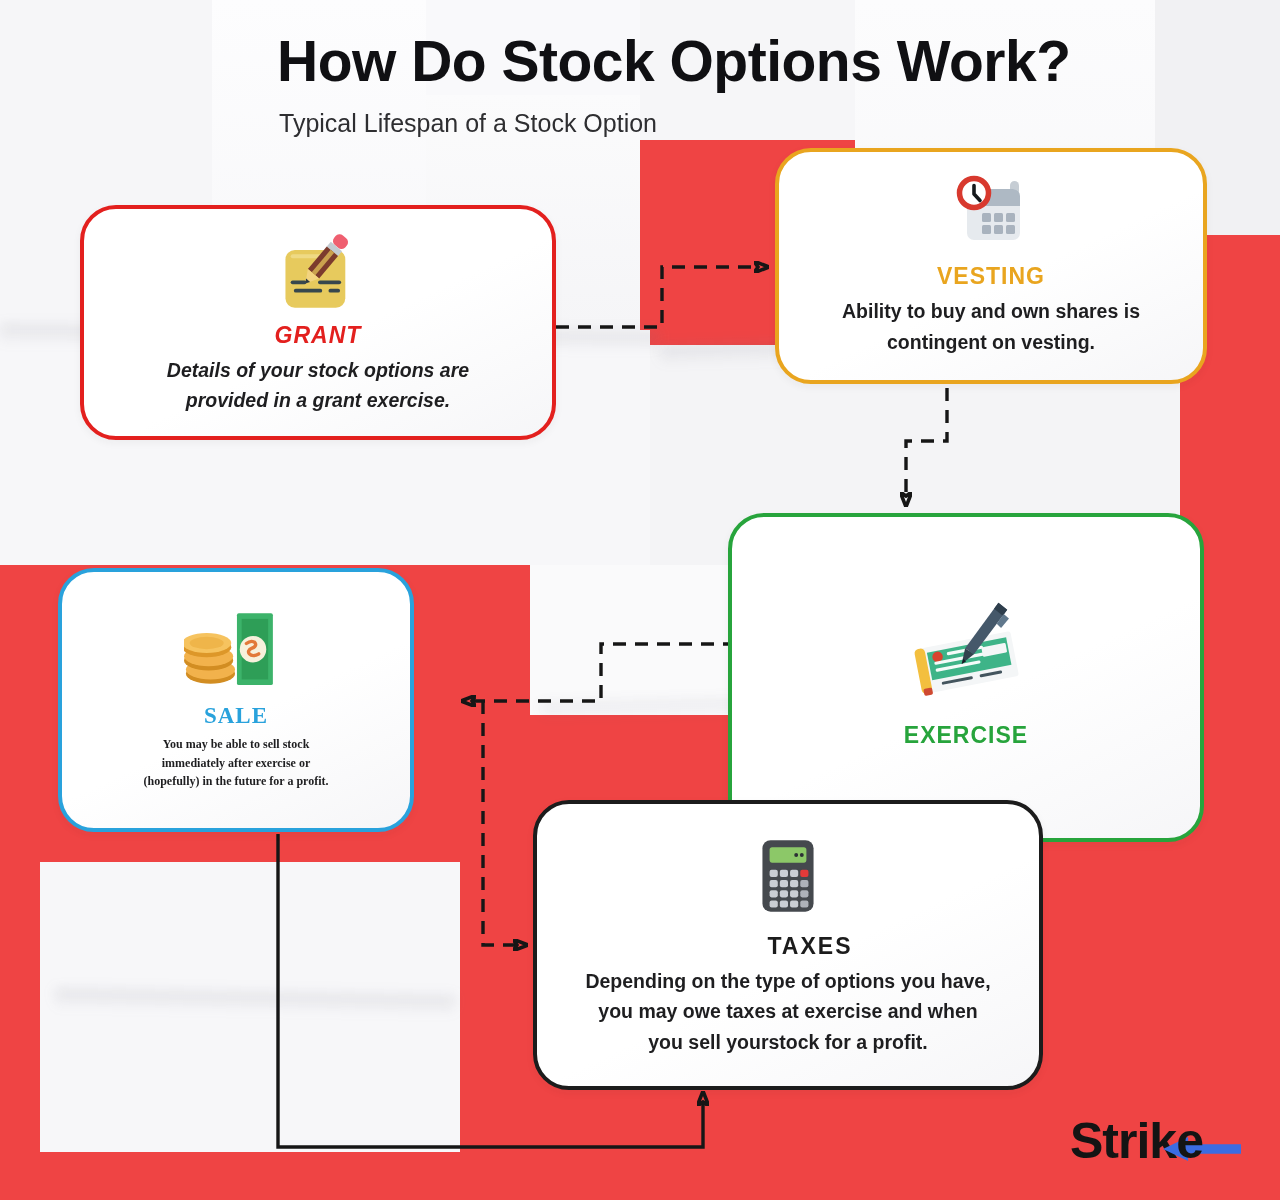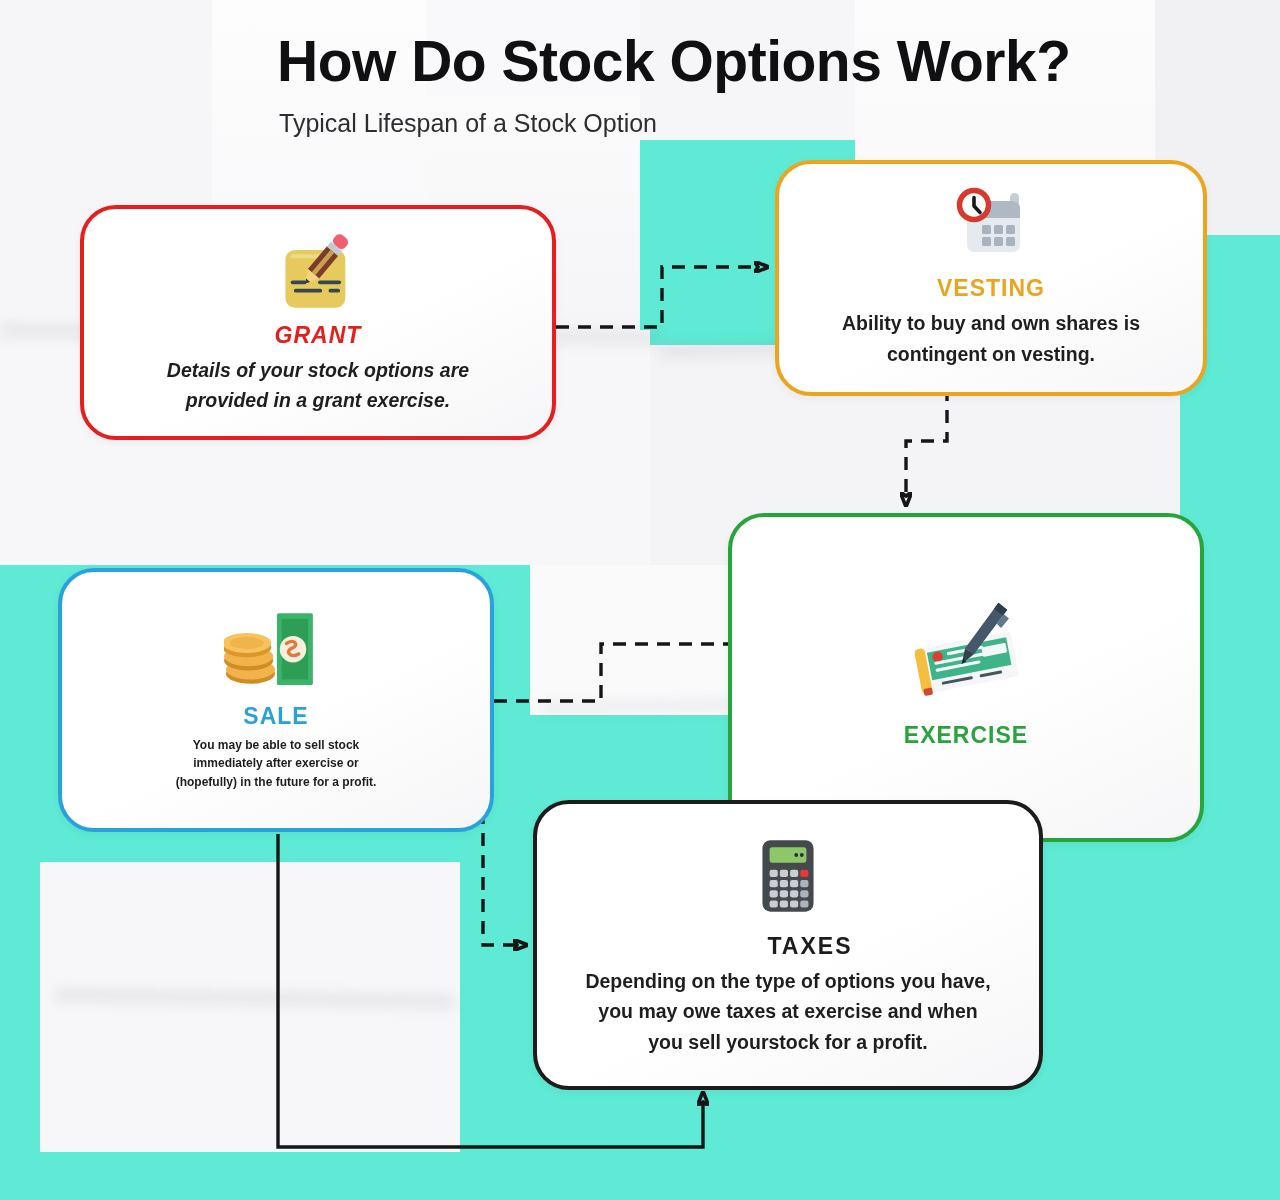--- a/index.html
+++ b/index.html
@@ -41,38 +41,38 @@
     position:absolute;z-index:2;box-sizing:border-box;
     background:linear-gradient(155deg,#ffffff 55%,#f6f6f8);
     border:4px solid var(--accent,#333);border-radius:36px;
     display:flex;flex-direction:column;align-items:center;justify-content:center;
     text-align:center;padding:14px 20px;
     box-shadow:0 3px 8px rgba(30,30,40,.05);
   }
   .step-title{font-size:23px;font-weight:700;letter-spacing:1px;color:var(--accent);margin:8px 0 6px;}
   .step-desc{font-size:19.5px;font-weight:600;line-height:1.55;color:#1e1e20;white-space:pre-line;}
   #step-grant   {left:80px;  top:205px; width:476px; height:235px;font-style:italic;}
-  #step-vesting {left:775px; top:148px; width:432px; height:236px;margin-top:12px;}
+  #step-vesting {left:775px; top:148px; width:432px; height:236px;}
   #step-exercise{left:728px; top:513px; width:476px; height:329px;}
-  #step-sale    {left:58px;  top:568px; width:436px; height:264px; padding:10px 8px;}
+  #step-sale    {left:58px;  top:568px; width:356px; height:264px; padding:10px 8px;font-family:Liberation Serif, serif;}
   #step-sale .step-desc{font-size:12px;}
   #step-taxes   {left:533px; top:800px; width:510px; height:290px;}
   #step-taxes .step-title{letter-spacing:2px;margin-left:44px;}
   .icon{display:block;}
   
   .logo{position:absolute;left:1070px;top:1112px;z-index:2;font-size:50px;font-weight:800;
         letter-spacing:-1px;color:#141414;line-height:58px;}
   .logo .t1{position:relative;z-index:1;}
   .logo .t2{position:relative;z-index:3;}
   .logo-arrow{position:absolute;left:93px;top:24px;z-index:2;}
 </style>
 </head>
 <body>
 
-<div class="canvas" style="background: #5eead4;">
+<div class="canvas" style="background: #ef4444;">
 
   <div class="bg bg1"></div>
   <div class="bg bg2"></div>
   <div class="bg bg3"></div>
   <div class="bg bg4"></div>
   <div class="bg bg5"></div>
   <div class="bg bg6"></div>
   <div class="bg bg7"></div>
   <div class="bg bg8"></div>
   <div class="bg bg9"></div>
@@ -214,14 +214,20 @@
           <rect x="47" y="66" width="8" height="7" rx="2"></rect>
           <rect x="57" y="66" width="8" height="7" rx="2" fill="#aeb2b9"></rect>
       </g>
     </svg>
     <div class="step-title">TAXES</div>
     <div class="step-desc">Depending on the type of options you have,
 you may owe taxes at exercise and when
 you sell yourstock for a profit.</div>
   </div>
 
+  <div class="logo" style="color: rgb(20, 20, 20);">
+    <span class="t1">Strik</span><span class="t2">e</span>
+    <svg class="logo-arrow" width="78" height="26" viewBox="0 0 84 26" style="color: rgb(60, 108, 226);">
+      <polygon points="84,8 27,8 27,0 0,13 27,26 27,18 84,18" fill="currentColor"></polygon>
+    </svg>
+  </div>
 
 </div>
 
 </body></html>

